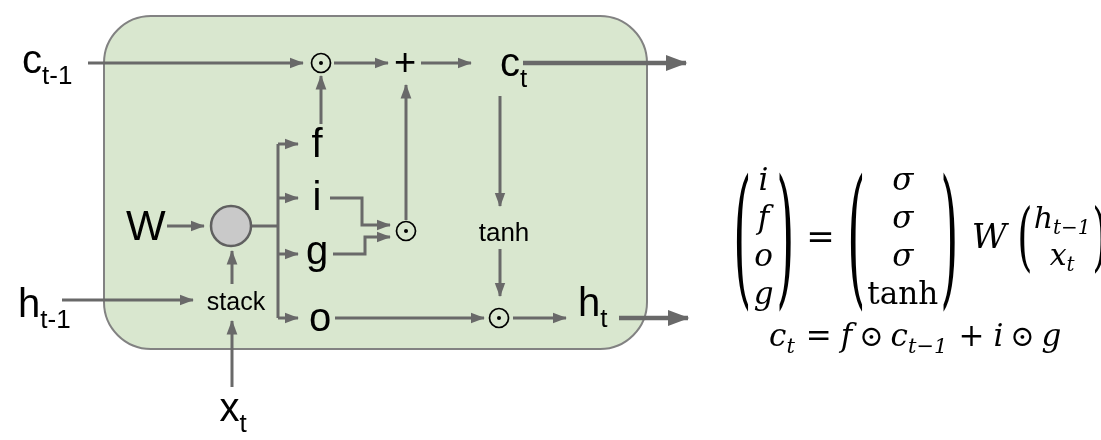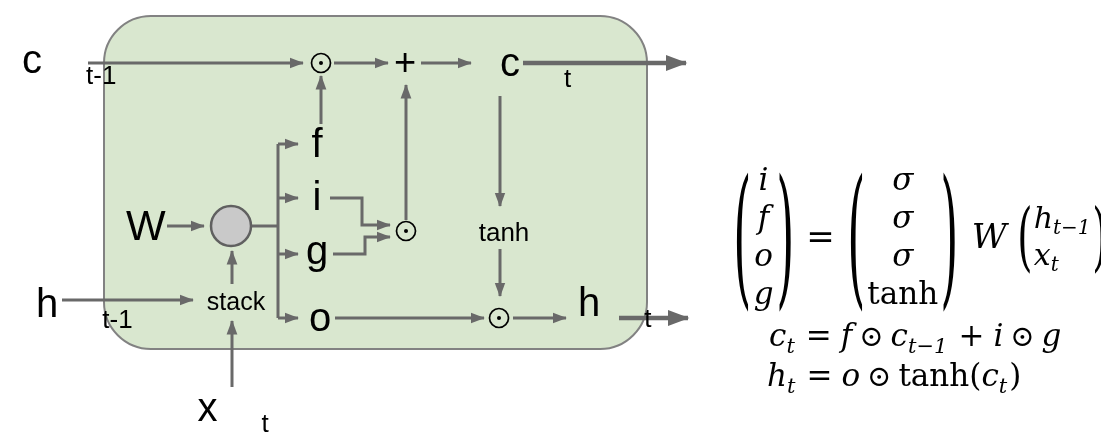--- a/index.html
+++ b/index.html
@@ -12,34 +12,34 @@
     background:var(--cell-fill,#d9e7cf);
     border:2px solid var(--cell-border,#828282);
     border-radius:48px;box-sizing:border-box;
   }
   svg.wires{position:absolute;left:0;top:0;width:1101px;height:440px;}
   .wire{stroke:var(--arrow,#696969);stroke-width:3;fill:none;}
   .wire.thick{stroke-width:4.5;}
   .arr{marker-end:url(#ah);}
   
   .dlabel{position:absolute;font-size:40px;line-height:40px;white-space:nowrap;}
-  .dsub{font-size:26px;position:relative;top:11px;margin-left:44px;}
+  .dsub{font-size:26px;position:relative;top:11px;}
   .center{transform:translate(-50%,-50%);}
   .wlabel{font-size:42px;line-height:42px;}
   .glabel{position:absolute;font-size:40px;line-height:40px;transform:translate(-50%,-50%);}
   .slabel{position:absolute;font-size:25px;line-height:25px;transform:translate(-50%,-50%);}
   .pluslabel{position:absolute;font-size:38px;line-height:38px;transform:translate(-50%,-50%);}
   
   .eq1{position:absolute;left:731px;top:160px;display:flex;align-items:center;
        font-family:"DejaVu Serif",serif;white-space:nowrap;}
   .vcol{display:flex;flex-direction:column;justify-content:center;text-align:center;
         font-size:31px;font-style:italic;}
   .vcol>div{line-height:38px;height:38px;}
   .vcol .rm{font-style:normal;}
-  .incol{font-size:30px;font-style:italic;text-align:left;}
+  .incol{font-size:30px;font-style:italic;text-align:center;}
   .incol>div{line-height:37px;height:37px;}
   .isub{font-size:20px;position:relative;top:6px;font-style:italic;}
   .paren{display:inline-block;font-style:normal;line-height:1;}
   .pbig{font-size:58px;transform:scale(0.8,2.62);}
   .psmall{font-size:46px;transform:scale(0.85,1.62);}
   .eqs{font-size:34px;font-style:normal;margin:0 10px;}
   .eqW{font-size:34px;font-style:italic;margin:0 9px 0 11px;}
   .eqline{position:absolute;font-family:"DejaVu Serif",serif;font-size:31px;
           font-style:italic;white-space:nowrap;}
   .esub{font-size:21px;position:relative;top:7px;margin-right:2px;}
@@ -100,21 +100,21 @@
       <circle cx="406" cy="231" r="2" fill="#000"></circle>
     </g>
     <g>
       <circle cx="499" cy="318" r="9.5" fill="none" stroke="#000" stroke-width="1.7"></circle>
       <circle cx="499" cy="318" r="2" fill="#000"></circle>
     </g>
   </svg>
 
   <div class="dlabel" style="left:22px;top:39px"><span>c</span><span class="dsub">t-1</span></div>
 
-  <div class="dlabel" style="left:36px;top:283px"><span>h</span><span class="dsub">t-1</span></div>
+  <div class="dlabel" style="left:18px;top:283px"><span>h</span><span class="dsub">t-1</span></div>
 
   <div class="dlabel center" style="left:233px;top:409px"><span>x</span><span class="dsub">t</span></div>
 
   <div class="dlabel wlabel" style="left:126px;top:205px">W</div>
 
   <div class="glabel" style="left:317px;top:143px">f</div>
   <div class="glabel" style="left:317px;top:196px">i</div>
   <div class="glabel" style="left:317px;top:250px">g</div>
   <div class="glabel" style="left:320px;top:317px">o</div>
 
@@ -150,17 +150,14 @@
       <div><span>h</span><span class="isub">t−1</span></div>
       <div><span>x</span><span class="isub">t</span></div>
     </div>
     <span class="paren psmall">)</span>
   </div>
 
   <div class="eqline" style="left:769px;top:317px">
     <span>c</span><span class="esub">t</span><span class="erel">=</span><span>f</span><span class="eop">⊙</span><span>c</span><span class="esub">t−1</span><span class="erel">+</span><span>i</span><span class="eop">⊙</span><span>g</span>
   </div>
 
-  <div class="eqline" style="left:767px;top:357px">
-    <span>h</span><span class="esub">t</span><span class="erel">=</span><span>o</span><span class="eop">⊙</span><span class="ern">tanh</span><span class="ern">(</span><span>c</span><span class="esub">t</span><span class="ern">)</span>
-  </div>
 
 </div>
 
 </body></html>

